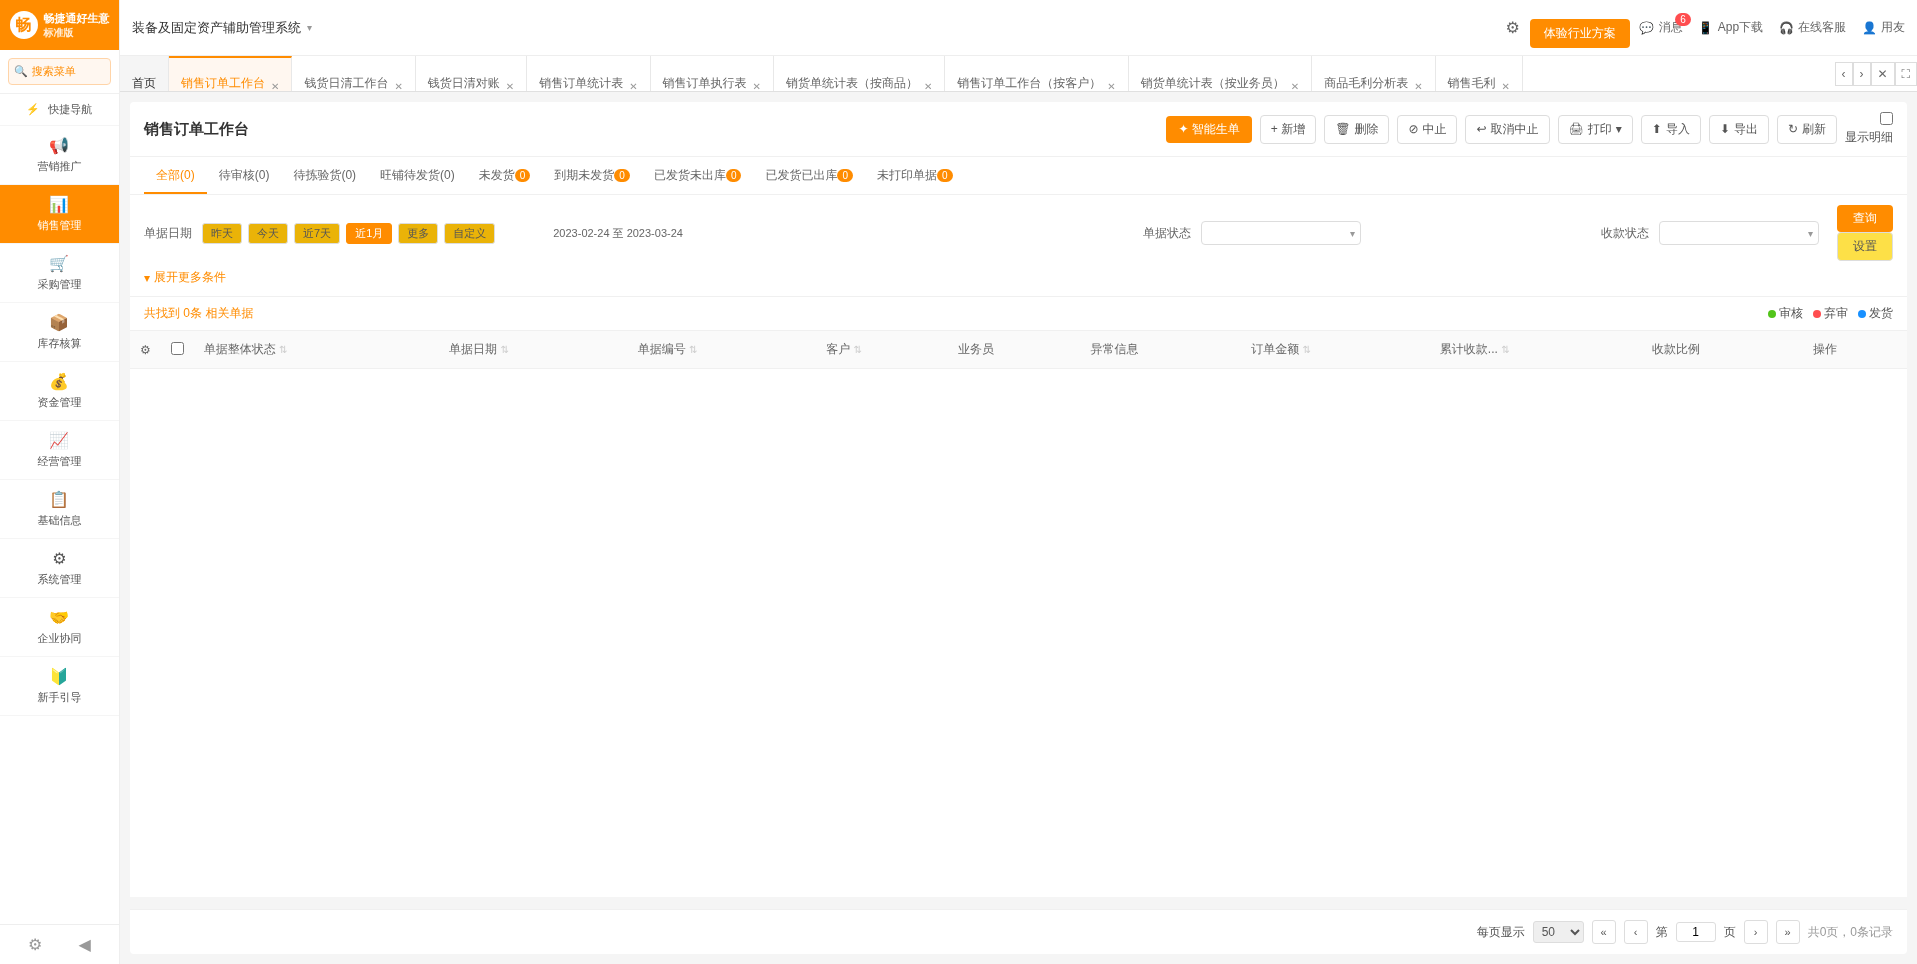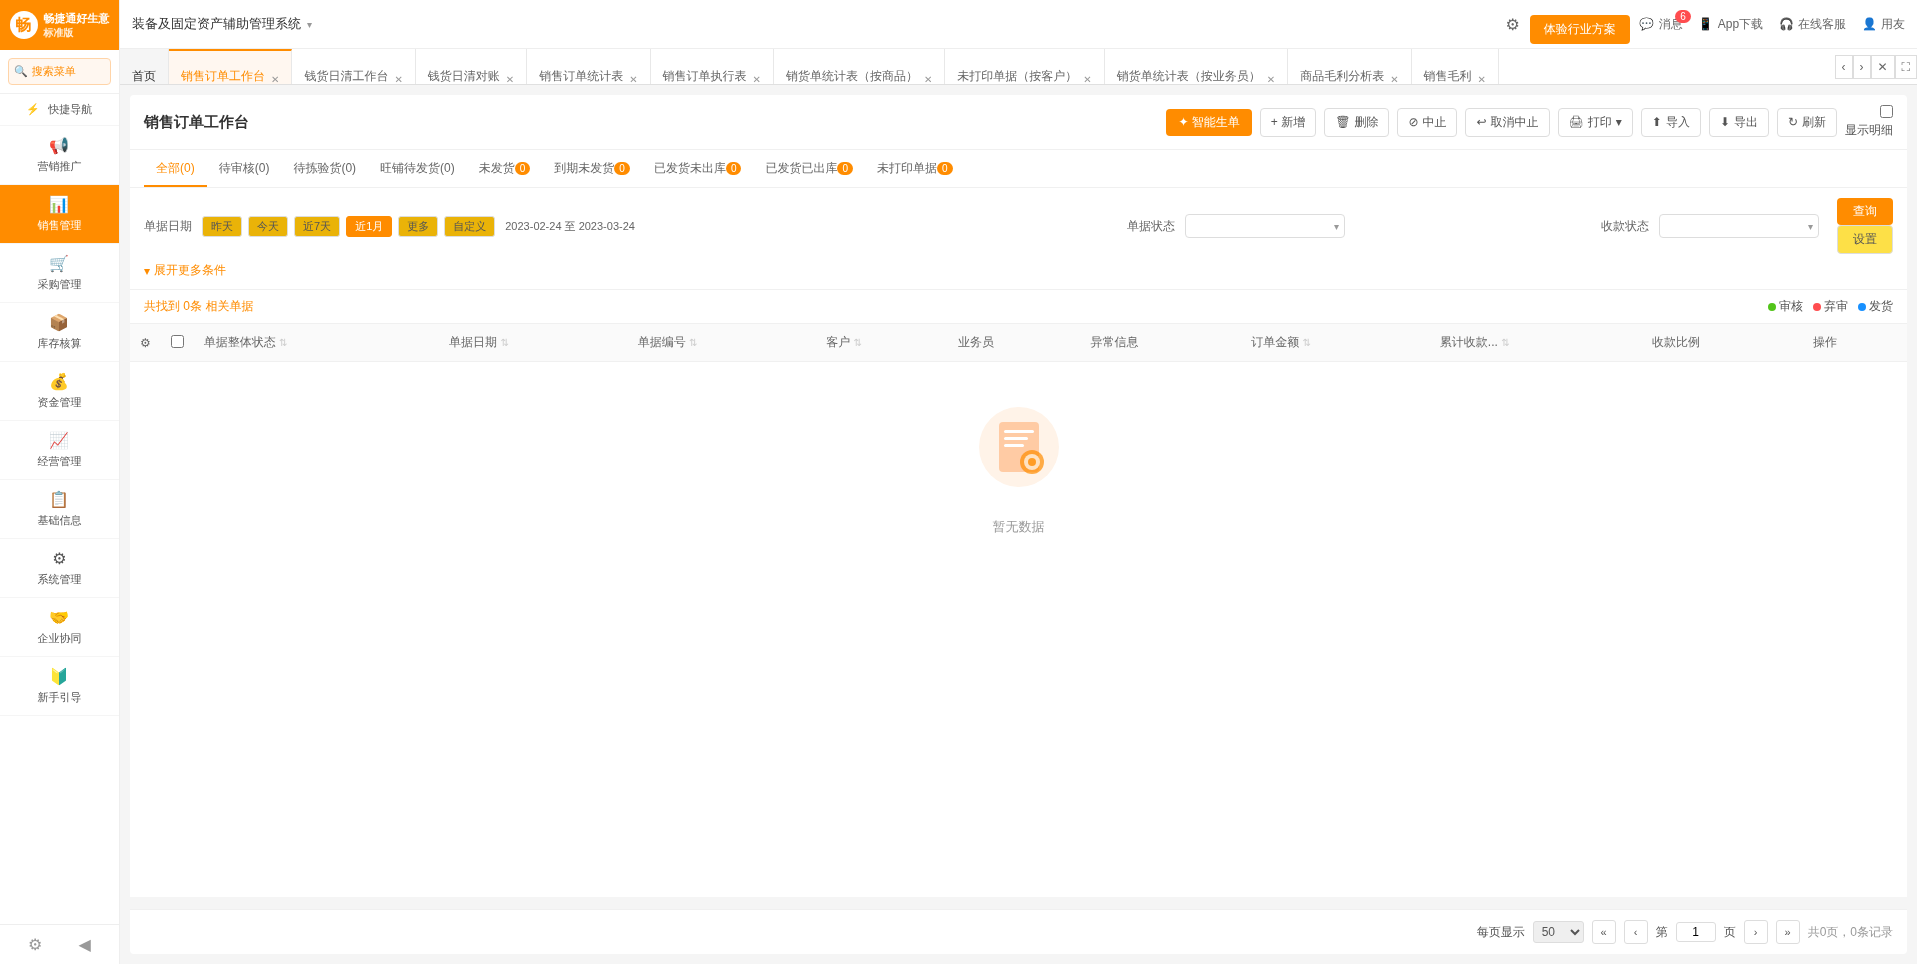--- a/index.html
+++ b/index.html
@@ -16,21 +16,21 @@
     .sidebar-item { padding: 10px 8px; display: flex; flex-direction: column; align-items: center; gap: 4px; cursor: pointer; border-bottom: 1px solid #f5f5f5; font-size: 11px; color: #555; }
     .sidebar-item.active { background: #ff8c00; color: white; }
     .sidebar-item-icon { font-size: 16px; }
     .sidebar-bottom { padding: 10px; display: flex; justify-content: space-around; border-top: 1px solid #eee; }
     .sidebar-bottom-btn { color: #999; cursor: pointer; font-size: 16px; }
 
     
     .main { flex: 1; display: flex; flex-direction: column; overflow: hidden; }
 
     
-    .topbar { height: 49px; background: #fff; border-bottom: 1px solid #eee; display: flex; align-items: center; padding: 0 12px; gap: 10px; }
+    .topbar { height: 56px; background: #fff; border-bottom: 1px solid #eee; display: flex; align-items: center; padding: 0 12px; gap: 10px; }
     .topbar-title { font-size: 13px; color: #333; flex: 1; display: flex; align-items: center; gap: 6px; }
     .topbar-dropdown { color: #999; font-size: 10px; cursor: pointer; }
     .topbar-settings { color: #666; cursor: pointer; font-size: 16px; }
     .topbar-btn { background: #ff8c00; color: white; border: none; padding: 6px 14px; border-radius: 4px; font-size: 12px; cursor: pointer; margin-top: 11px; }
     .topbar-right { display: flex; align-items: center; gap: 16px; color: #666; font-size: 12px; }
     .topbar-right-item { display: flex; align-items: center; gap: 4px; cursor: pointer; position: relative; }
     .badge { background: #ff4d4f; color: white; border-radius: 10px; font-size: 10px; padding: 1px 5px; position: absolute; top: -6px; right: -8px; }
 
     
     .tabs-bar { height: 36px; background: #fff; border-bottom: 1px solid #e0e0e0; display: flex; align-items: center; overflow: hidden; }
@@ -60,21 +60,21 @@
     .sub-tab-badge { background: #ff4d4f; color: white; border-radius: 10px; font-size: 10px; padding: 1px 5px; }
     .sub-tab-badge.orange { background: #ff8c00; }
 
     
     .filter-bar { background: #fff; padding: 10px 14px; border-bottom: 1px solid #f0f0f0; display: flex; flex-direction: column; gap: 8px; }
     .filter-row { display: flex; align-items: center; gap: 10px; }
     .filter-label { color: #666; font-size: 12px; white-space: nowrap; }
     .filter-dates { display: flex; align-items: center; gap: 6px; }
     .filter-date-btn { padding: 2px 8px; border-radius: 3px; border: 1px solid #ddd; font-size: 11px; cursor: pointer; color: #555; background: #eab308; }
     .filter-date-btn.active { background: #ff8c00; color: white; border-color: #ff8c00; }
-    .filter-date-range { font-size: 11px; color: #666; }
+    .filter-date-range { font-size: 11px; color: #666; margin-left: 48px; }
     .filter-select { border: 1px solid #ddd; border-radius: 4px; padding: 4px 24px 4px 8px; font-size: 12px; color: #555; background: #fff; appearance: none; cursor: pointer; min-width: 160px; position: relative; }
     .filter-select-wrap { position: relative; display: inline-block; }
     .filter-select-wrap::after { content: '▾'; position: absolute; right: 6px; top: 50%; transform: translateY(-50%); color: #999; pointer-events: none; font-size: 10px; }
     .filter-expand { color: #ff8c00; font-size: 12px; cursor: pointer; display: flex; align-items: center; gap: 4px; }
     .btn-query { background: #ff8c00; color: white; border: none; padding: 5px 16px; border-radius: 4px; font-size: 12px; cursor: pointer; }
     .btn-set { background: #fde047; color: #555; border: 1px solid #ddd; padding: 5px 12px; border-radius: 4px; font-size: 12px; cursor: pointer; }
 
     
     .table-section { background: #fff; flex: 1; display: flex; flex-direction: column; overflow: hidden; border-radius: 0 0 4px 4px; }
     .table-info { padding: 8px 14px; display: flex; align-items: center; justify-content: space-between; border-bottom: 1px solid #f0f0f0; }
@@ -238,21 +238,21 @@
     </div>
     <div class="tab-item">
       <span>销售订单执行表</span>
       <span class="tab-close">✕</span>
     </div>
     <div class="tab-item">
       <span>销货单统计表（按商品）</span>
       <span class="tab-close">✕</span>
     </div>
     <div class="tab-item">
-      <span>未打印单据（按客户）</span>
+      <span>销售订单工作台（按客户）</span>
       <span class="tab-close">✕</span>
     </div>
     <div class="tab-item">
       <span>销货单统计表（按业务员）</span>
       <span class="tab-close">✕</span>
     </div>
     <div class="tab-item">
       <span>商品毛利分析表</span>
       <span class="tab-close">✕</span>
     </div>
@@ -448,36 +448,20 @@
               </th>
               <th>
                 <span>操作</span>
               </th>
             </tr>
           </thead>
           <tbody>
           </tbody>
         </table>
 
-        <div class="empty-state">
-          <div style="font-size:60px;color:#ffcba4;">
-            
-            <svg width="90" height="90" viewBox="0 0 90 90" fill="none" xmlns="http://www.w3.org/2000/svg">
-              <ellipse cx="45" cy="45" rx="40" ry="40" fill="#fff3e8"></ellipse>
-              <rect x="25" y="20" width="40" height="50" rx="4" fill="#ffcba4"></rect>
-              <rect x="30" y="28" width="30" height="3" rx="1.5" fill="#fff"></rect>
-              <rect x="30" y="35" width="24" height="3" rx="1.5" fill="#fff"></rect>
-              <rect x="30" y="42" width="20" height="3" rx="1.5" fill="#fff"></rect>
-              <circle cx="58" cy="60" r="12" fill="#ff8c00" opacity="0.7"></circle>
-              <circle cx="58" cy="60" r="8" fill="#fff" opacity="0.7"></circle>
-              <circle cx="58" cy="60" r="4" fill="#ff8c00" opacity="0.8"></circle>
-            </svg>
-          </div>
-          <span class="empty-text">暂无数据</span>
-        </div>
       </div>
 
       <div class="horizontal-scroll">
         <div class="horizontal-scroll-inner"></div>
       </div>
 
       <div class="pagination">
         <span>每页显示</span>
         <select class="pagination-select">
           <option value="10">10</option>

